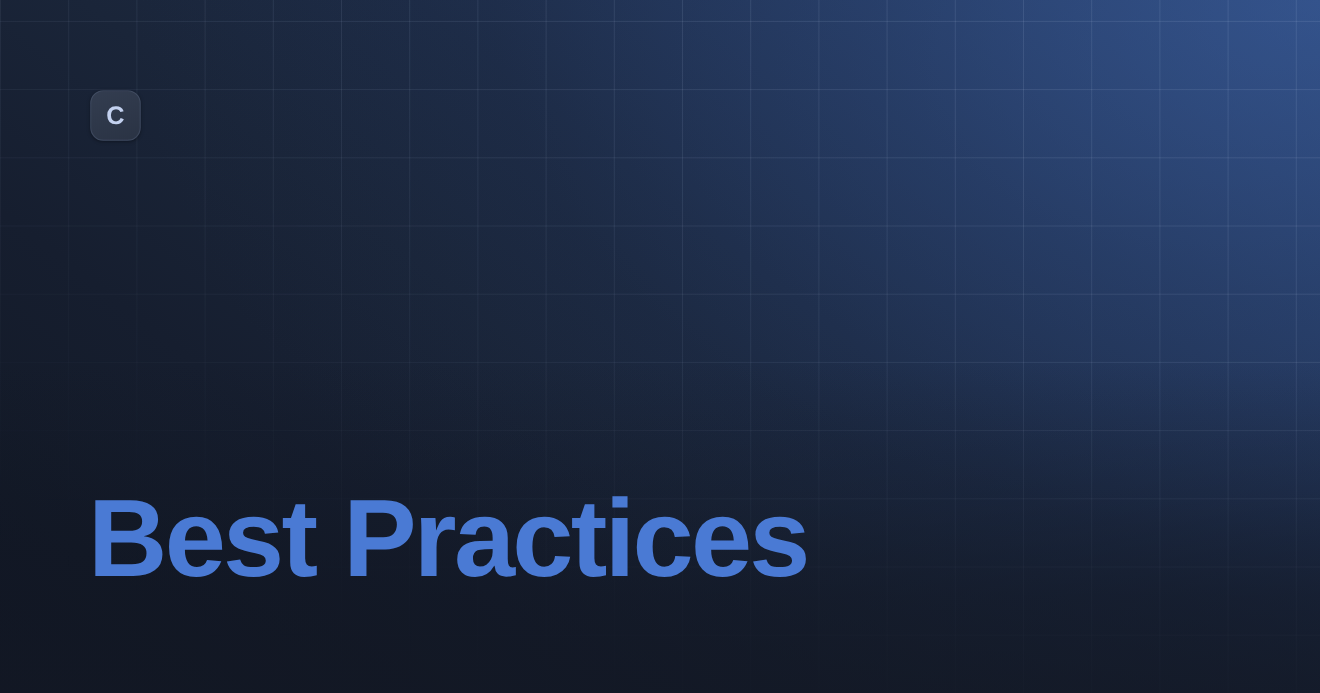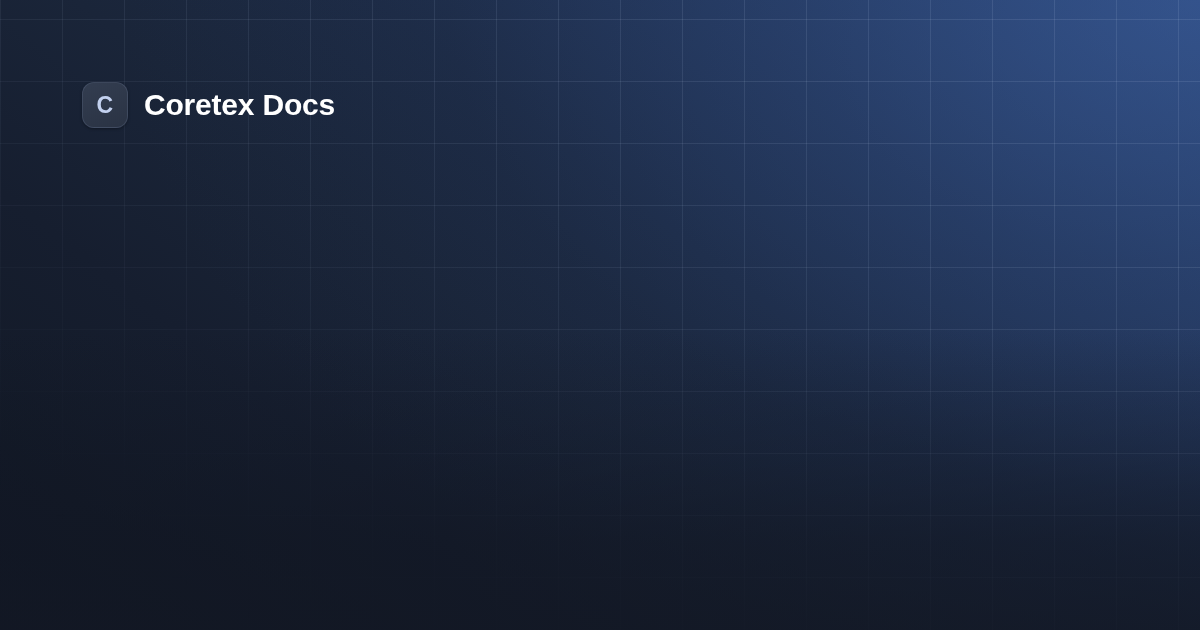--- a/index.html
+++ b/index.html
@@ -154,17 +154,17 @@
 
   <div class="bg-gradient"></div>
   <div class="bg-glow"></div>
   <div class="bg-grid"></div>
   <div class="bg-vignette"></div>
 
   <div class="brand">
     <div class="brand-badge">
       <span class="brand-badge-letter">C</span>
     </div>
-    <span class="brand-name">Coretex Docs</span>
   </div>
 
+  <h1 class="page-title">Best Practices</h1>
 
 </div>
 
 </body></html>

